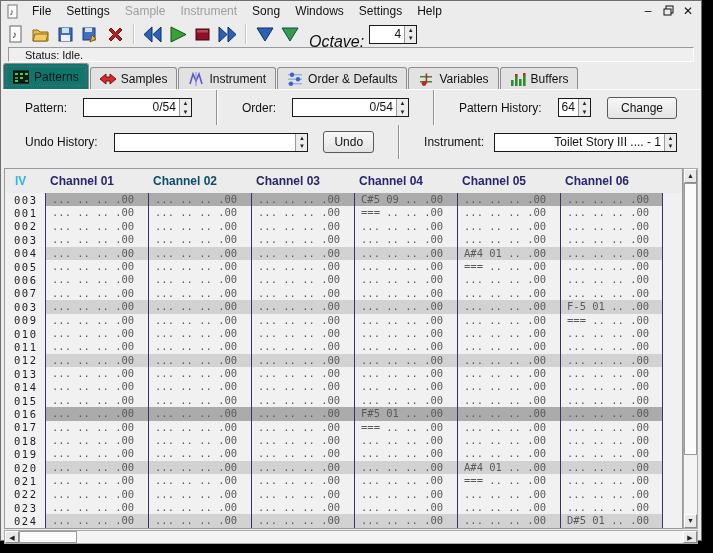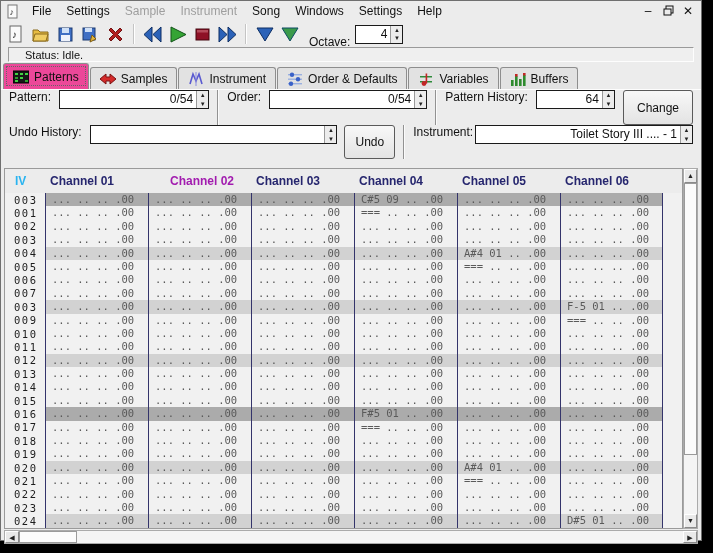--- a/index.html
+++ b/index.html
@@ -17,39 +17,39 @@
   .menubar { height:20px; display:flex; align-items:center; padding:0 4px; gap:1px; }
   .app-icon { width:15px; height:15px; margin-right:4px; display:flex; align-items:center; justify-content:center; }
   .menu-item { font-size:12px; padding:1px 7px; color:#111; cursor:default; }
   .menu-item.disabled { color:#9e9e9e; }
   .win-controls { margin-left:auto; display:flex; align-items:center; gap:8px; padding-right:3px; }
   .win-btn { font-size:12px; color:#111; width:12px; text-align:center; line-height:12px; }
   
   .toolbar { height:26px; display:flex; align-items:center; padding:0 3px; gap:2px; }
   .tool-btn { width:23px; height:22px; display:flex; align-items:center; justify-content:center; }
   .tool-sep { width:2px; height:20px; border-left:1px solid #c4c4c4; border-right:1px solid #fff; margin:0 4px; }
-  .octave-label { font-size:12px; margin:16px 3px 0 6px; color:#111; }
+  .octave-label { font-size:16px; margin:16px 3px 0 6px; color:#111;font-style:italic; }
   
   .spinfield { display:flex; align-items:stretch; height:19px; background:#fff; border:1px solid #1a1a1a; }
   .spinfield .val { flex:1; font-size:12px; line-height:17px; text-align:right; padding:0 3px; color:#111; white-space:nowrap; overflow:hidden; }
   .spin { display:flex; flex-direction:column; width:12px; border-left:1px solid #999; background:#ececec; }
   .spin .sb { flex:1; font-size:6px; line-height:8px; text-align:center; color:#222; }
   
   .statusbar { height:15px; margin:0 7px; border:1px solid; border-color:#9a9a9a #fdfdfd #fdfdfd #9a9a9a; background:#efefef;
                font-size:11px; padding:1px 16px; color:#111; }
   
   .tabbar { height:27px; display:flex; align-items:flex-end; padding-left:2px; position:relative; }
   .tab { display:flex; align-items:center; gap:5px; height:22px; padding:0 9px; font-size:12px; color:#111;
          background:#e2e2e2; border:1px solid #8e8e8e; border-bottom:none; border-radius:3px 3px 0 0; margin-right:1px; }
-  .tab.active { background:#ec4899; height:26px; position:relative; z-index:3; outline:1px dotted #666; outline-offset:-4px; }
+  .tab.active { background:#0f766e; height:26px; position:relative; z-index:3; outline:1px dotted #666; outline-offset:-4px; }
   .tab-icon { width:16px; height:16px; display:block; }
   
   .tab-page { border-top:1px solid #fdfdfd; }
   .panel-row { height:35px; display:flex; align-items:center; }
-  .psec { display:flex; height:100%; padding:0 8px; }
+  .psec { display:flex; align-items:center; height:100%; padding:0 24px;gap:8px; }
   .psec .lbl { font-size:12px; color:#111; margin-right:8px; white-space:nowrap; }
   .vdiv { width:0; height:100%; border-left:1px solid #929292; border-right:1px solid #fbfbfb; }
   .btn { font-size:12px; color:#111; background:linear-gradient(#f8f8f8,#e3e3e3); border:1px solid #5a5a5a;
          border-radius:3px; padding:3px 13px; }
   
   .undo-row { height:34px; display:flex; align-items:center; }
   
   .tracker-wrap { position:relative; margin:9px 3px 0 3px; width:694px; }
   .tracker-frame { border:1px solid #9a9a9a; background:#f1f1f1; width:679px; }
   .thead { height:24px; display:flex; align-items:center; background:#ececec; }
@@ -310,21 +310,21 @@
       </div>
     </div>
   </div>
 
   <div class="tracker-wrap">
     <div class="tracker-frame">
       <div class="thead">
         <span class="corner" style="color: rgb(42, 180, 240);">IV</span>
         <span style="display:flex;">
             <span class="thcell" style="color: rgb(38, 38, 110);">Channel 01</span>
-            <span class="thcell" style="color: #a21caf; text-align: center;">Channel 02</span>
+            <span class="thcell" style="color: #0c4a6e;">Channel 02</span>
             <span class="thcell" style="color: rgb(38, 38, 110);">Channel 03</span>
             <span class="thcell" style="color: rgb(38, 38, 110);">Channel 04</span>
             <span class="thcell" style="color: rgb(38, 38, 110);">Channel 05</span>
             <span class="thcell" style="color: rgb(38, 38, 110);">Channel 06</span>
           </span>
       </div>
       <div class="tgrid">
           <div class="trow hl-major">
             <span class="rownum">003</span>
             <span class="tcell">... .. .. .00</span>

